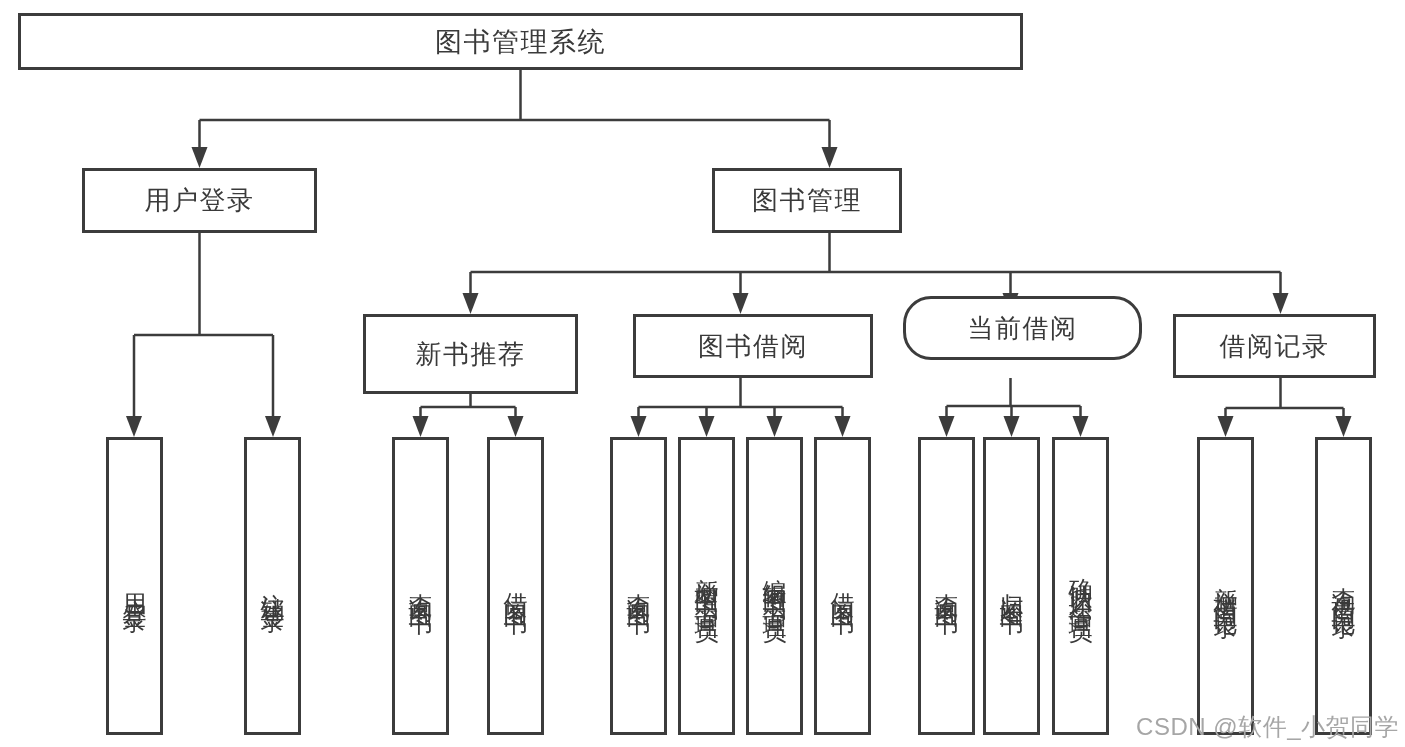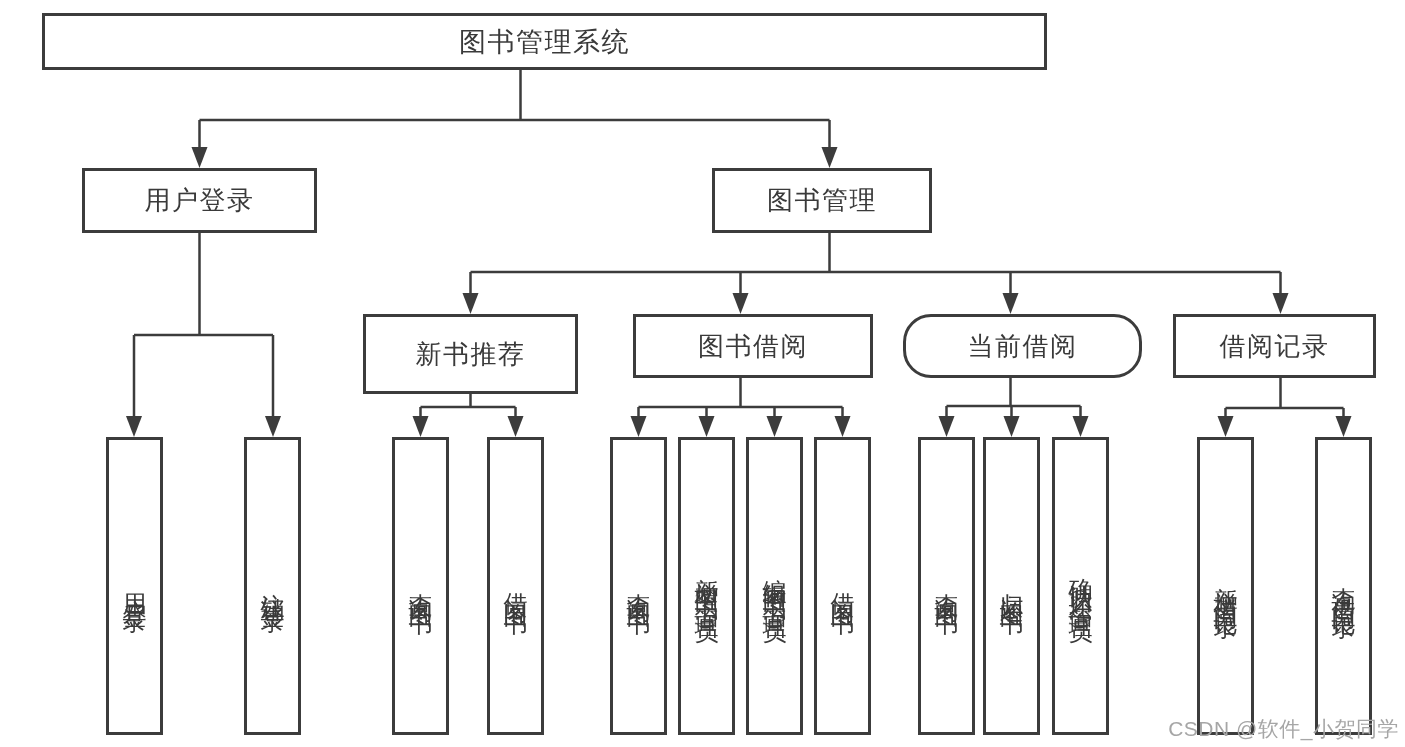--- a/index.html
+++ b/index.html
@@ -48,21 +48,21 @@
     text-orientation: mixed;
     font-size: 24px;
     letter-spacing: 6px;
     line-height: 1;
     white-space: nowrap;
   }
   .watermark {
     position: absolute;
     right: 6px;
     bottom: 4px;
-    font-size: 21px;
+    font-size: 24px;
     color: #a6a6a6;
     letter-spacing: 0.5px;
     white-space: nowrap;
   }
 </style>
 </head>
 <body>
 
 <div class="canvas">
 
@@ -102,38 +102,38 @@
       <polygon points="1003.5,416 1019.5,416 1011.5,437"></polygon>
       <polygon points="1072.5,416 1088.5,416 1080.5,437"></polygon>
     </g>
     <g>
       <path d="M1280.5,378 V408 M1225.5,408 H1343.5 M1225.5,408 V432 M1343.5,408 V432"></path>
       <polygon points="1217.5,416 1233.5,416 1225.5,437"></polygon>
       <polygon points="1335.5,416 1351.5,416 1343.5,437"></polygon>
     </g>
   </svg>
 
-  <div class="box h root" style="left:18px;top:13px;width:1005px;height:57px;margin-left:24px;">
+  <div class="box h root" style="left:18px;top:13px;width:1005px;height:57px;">
     <span>图书管理系统</span>
   </div>
 
   <div class="box h" style="left:82px;top:168px;width:235px;height:65px;">
     <span>用户登录</span>
   </div>
-  <div class="box h" style="left:712px;top:168px;width:220px;height:65px;">
+  <div class="box h" style="left:712px;top:168px;width:190px;height:65px;">
     <span>图书管理</span>
   </div>
 
   <div class="box h" style="left:363px;top:314px;width:215px;height:80px;">
     <span>新书推荐</span>
   </div>
   <div class="box h" style="left:633px;top:314px;width:240px;height:64px;">
     <span>图书借阅</span>
   </div>
-  <div class="box h" style="left:903px;top:314px;width:239px;height:64px;border-radius:28px;">
+  <div class="box h" style="left:903px;top:296px;width:239px;height:64px;border-radius:28px;">
     <span>当前借阅</span>
   </div>
   <div class="box h" style="left:1173px;top:314px;width:203px;height:64px;">
     <span>借阅记录</span>
   </div>
 
   <div class="box v" style="left:106px;top:437px;width:57px;height:298px;">
     <span>用户登录</span>
   </div>
   <div class="box v" style="left:244px;top:437px;width:57px;height:298px;">

